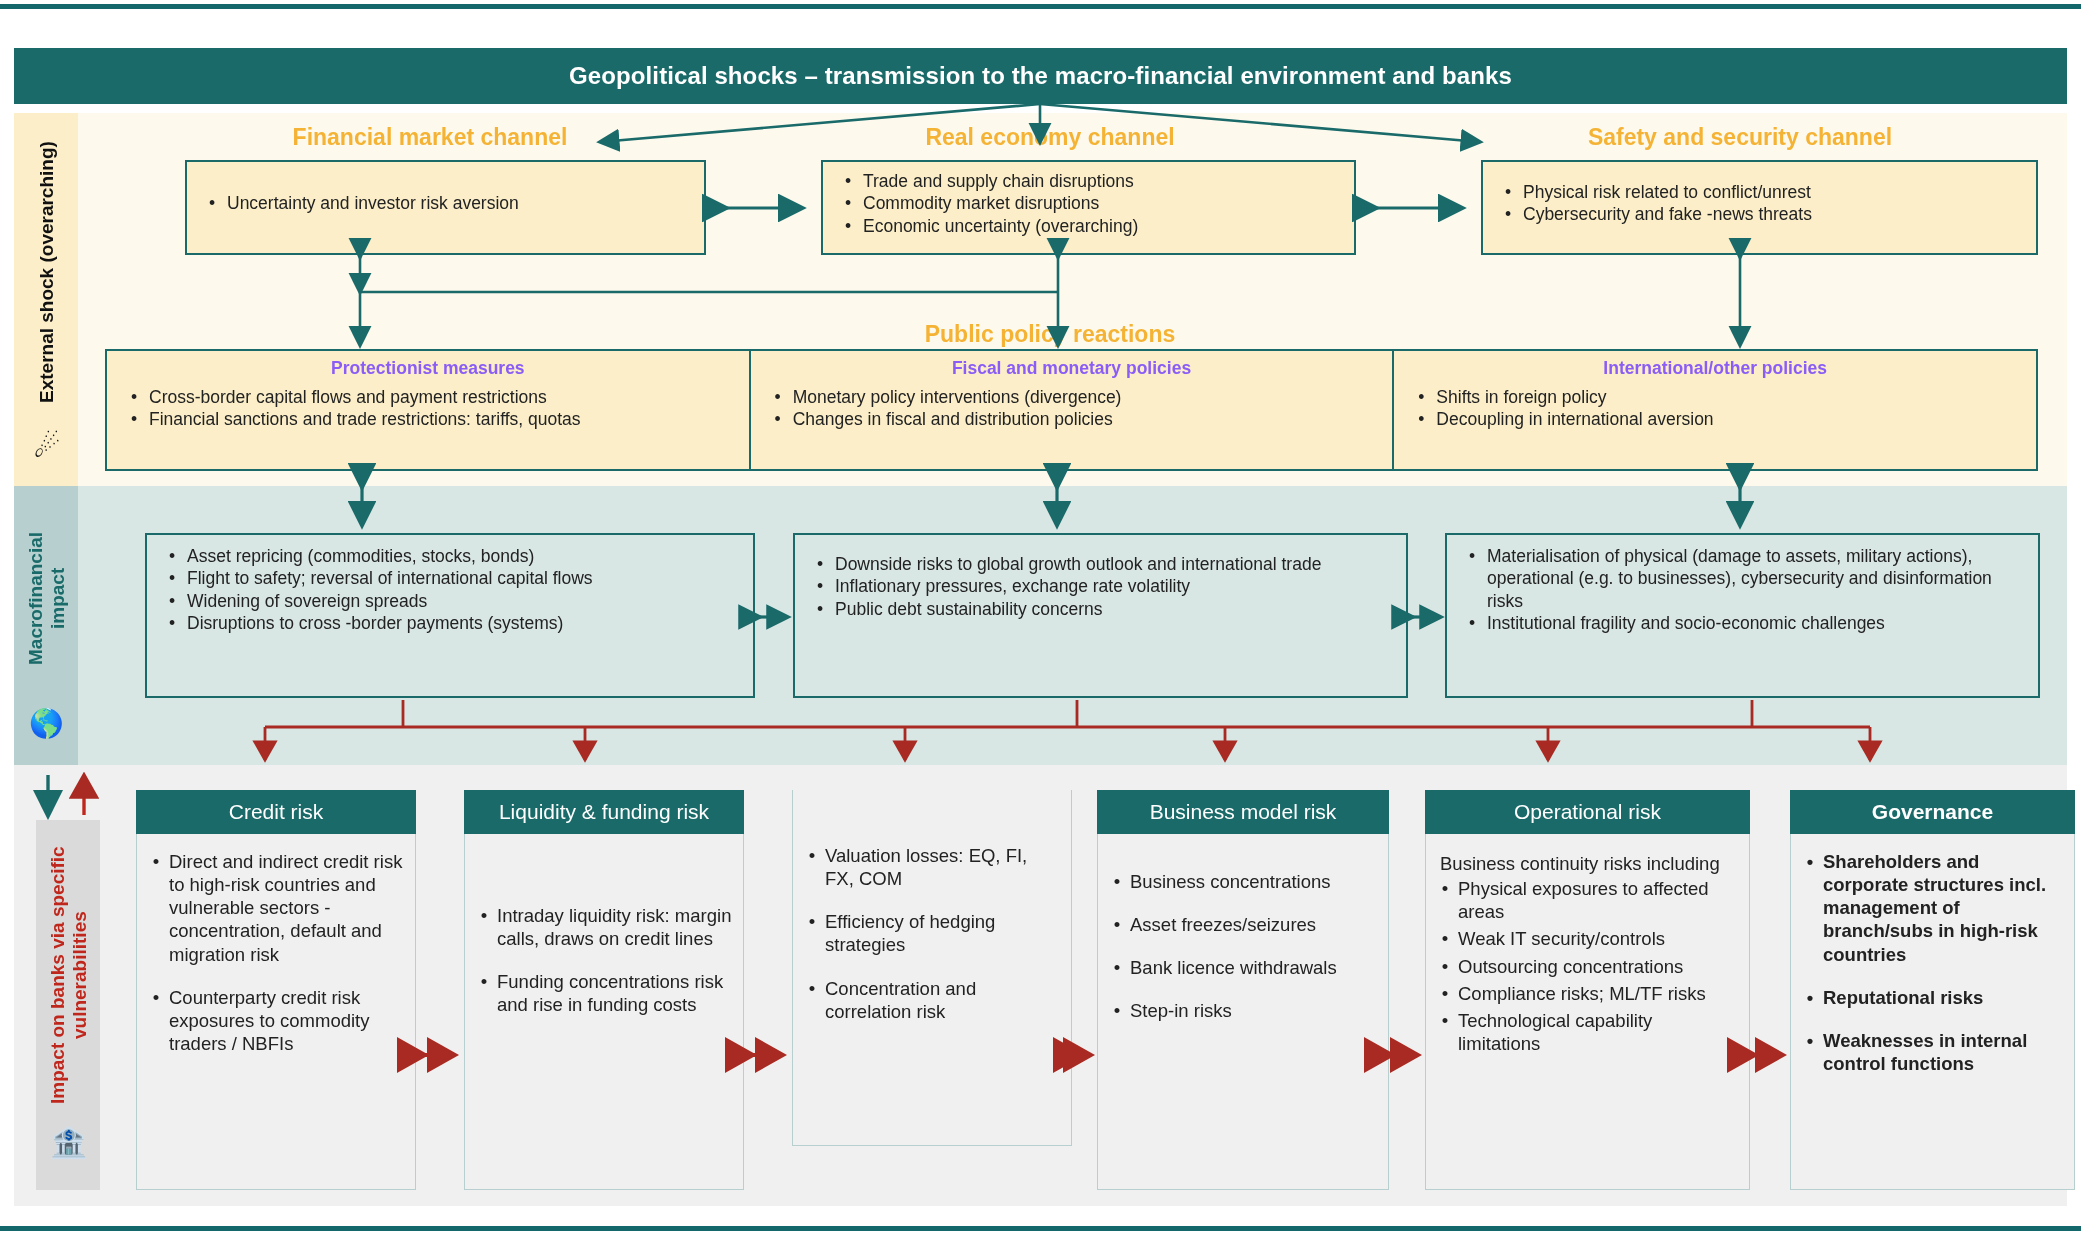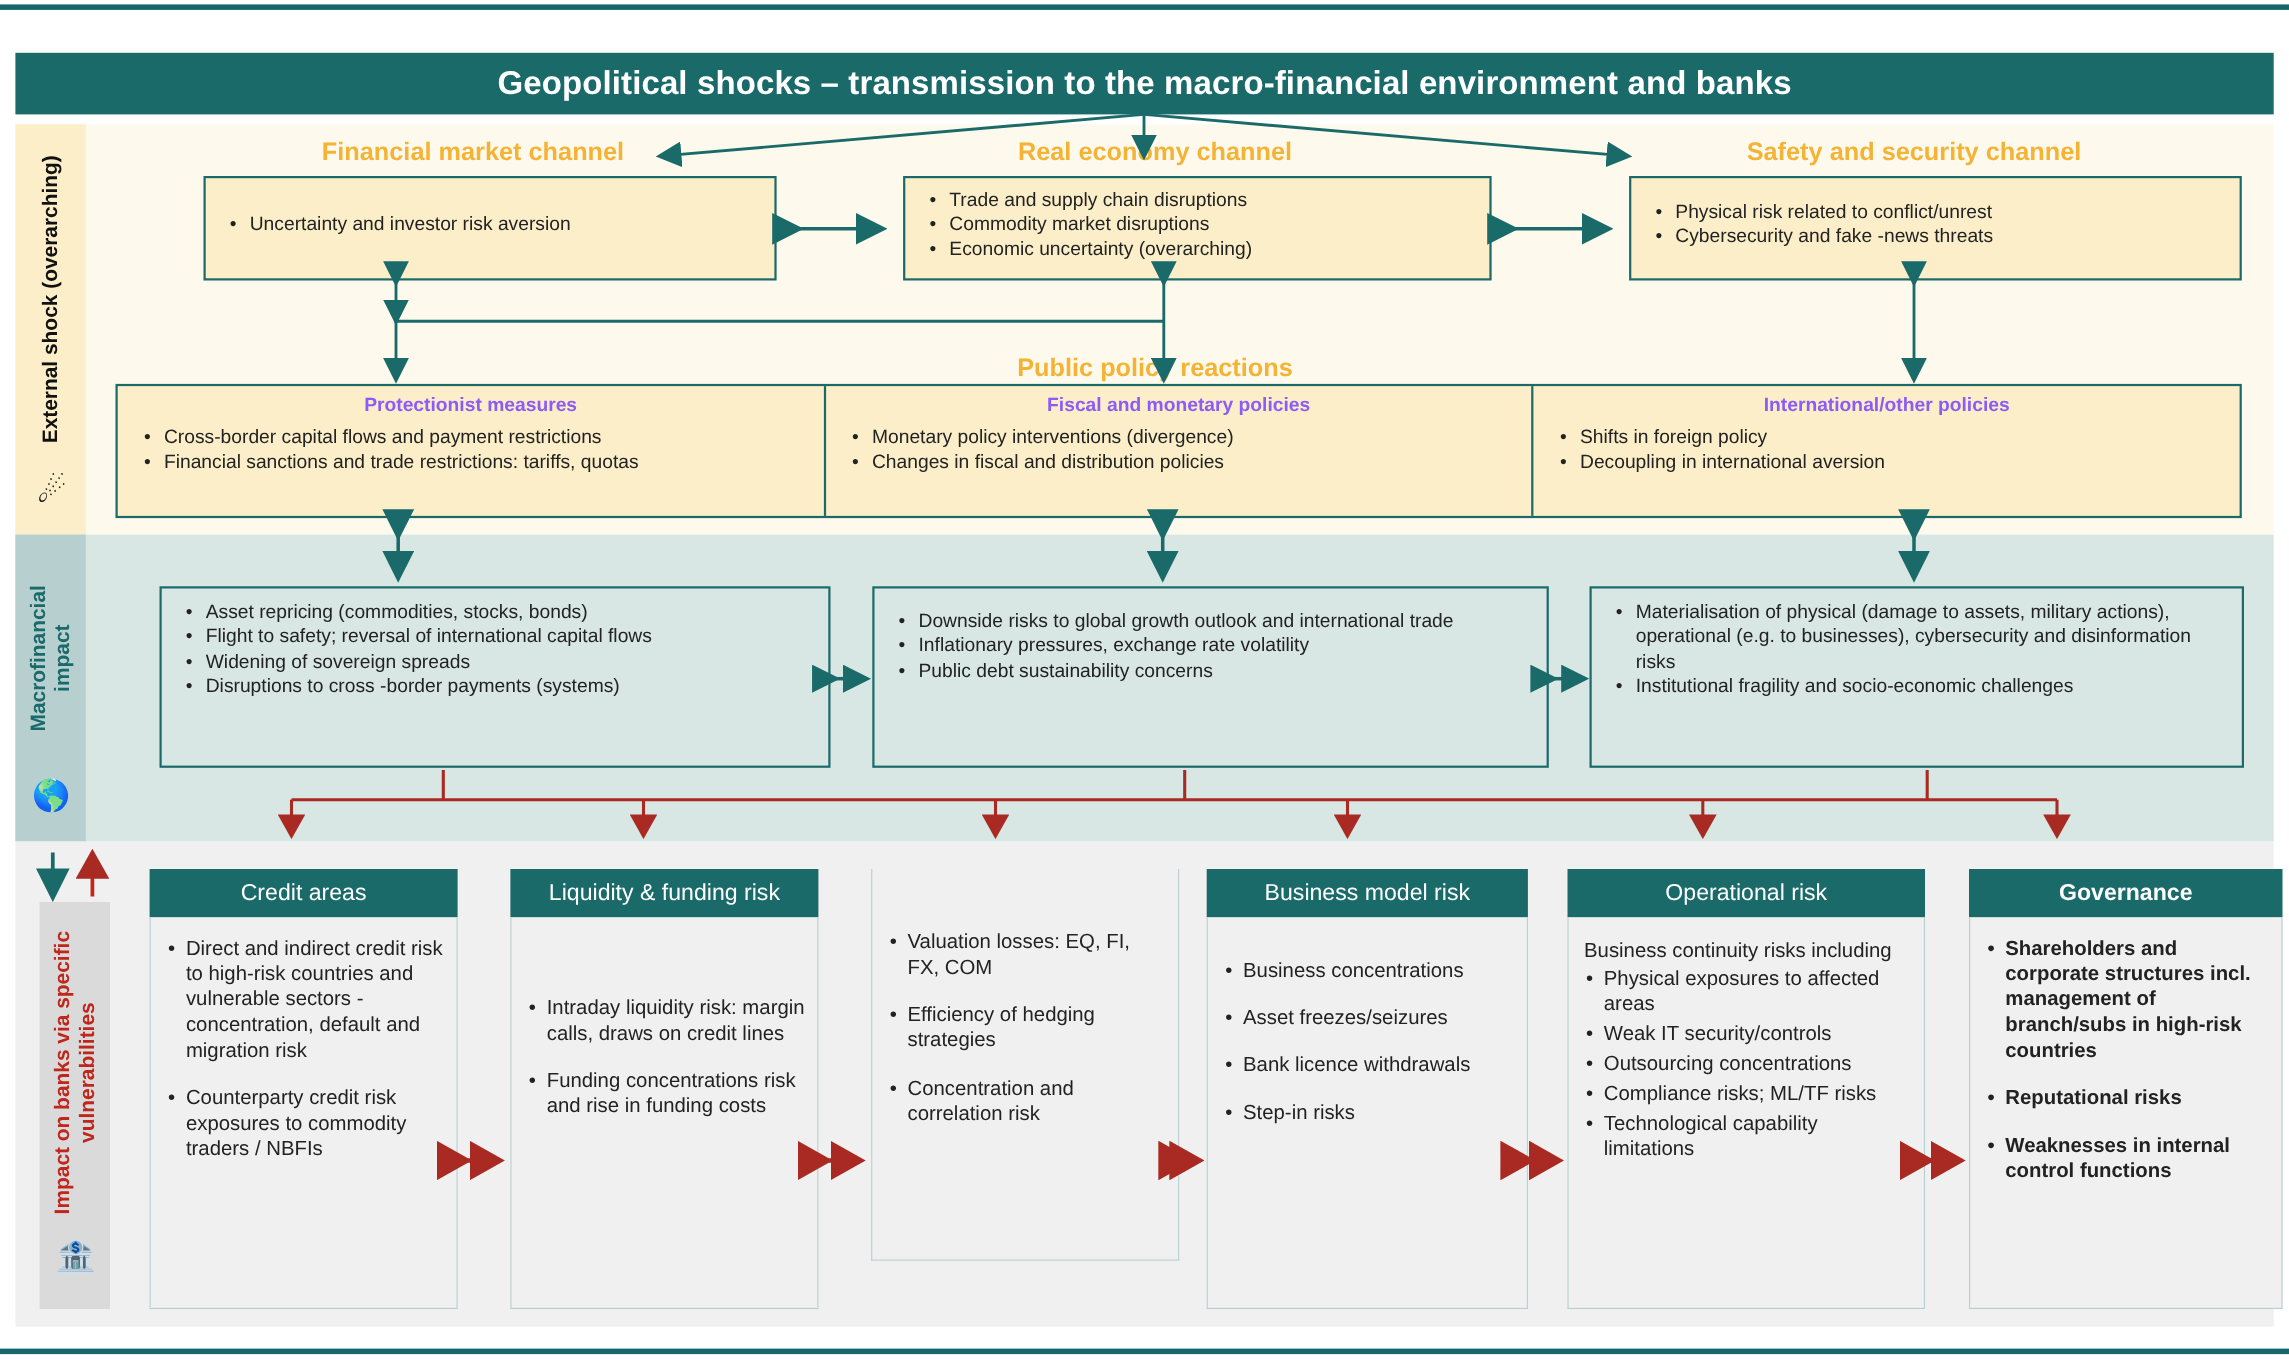--- a/index.html
+++ b/index.html
@@ -13,21 +13,21 @@
 
   .rule-top { position: absolute; left: 0; top: 4px; width: 2081px; height: 5px; background: #14676a; }
   .rule-bottom { position: absolute; left: 0; bottom: 5px; width: 2081px; height: 5px; background: #14676a; }
 
   
   .title-bar {
     position: absolute; left: 14px; top: 48px; width: 2053px; height: 56px;
     background: #1a6a6a; display: flex; align-items: center; justify-content: center;
   }
   .title-bar .txt {
-    color: #ffffff; font-size: 30px; font-weight: bold; letter-spacing: .1px;
+    color: #ffffff; font-size: 24px; font-weight: bold; letter-spacing: .1px;
   }
 
   
   .band-ext {
     position: absolute; left: 14px; top: 113px; width: 2053px; height: 373px;
     background: #fdfaed;
   }
   .band-ext-strip {
     position: absolute; left: 14px; top: 113px; width: 64px; height: 373px;
     background: #fbeec8;
@@ -270,21 +270,21 @@
       <span class="b">•</span>
       <span class="t">Materialisation of physical (damage to assets, military actions), operational (e.g. to businesses), cybersecurity and disinformation risks</span>
     </div>
     <div class="bl">
       <span class="b">•</span>
       <span class="t">Institutional fragility and  socio-economic challenges</span>
     </div>
   </div>
 
   <div class="card" style="left:136px;">
-    <div class="card-hd">Credit areas</div>
+    <div class="card-hd">Credit risk</div>
     <div class="card-bd">
       <div class="bl">
         <span class="b">•</span>
         <span class="t">Direct and indirect credit risk to high-risk countries and vulnerable sectors - concentration, default and migration risk</span>
       </div>
       <div class="bl">
         <span class="b">•</span>
         <span class="t">Counterparty credit risk exposures to commodity traders / NBFIs</span>
       </div>
     </div>

